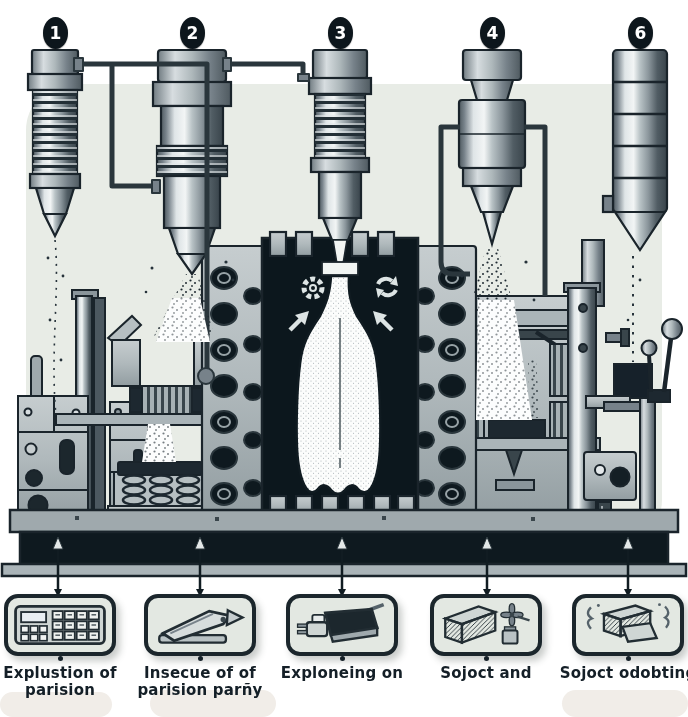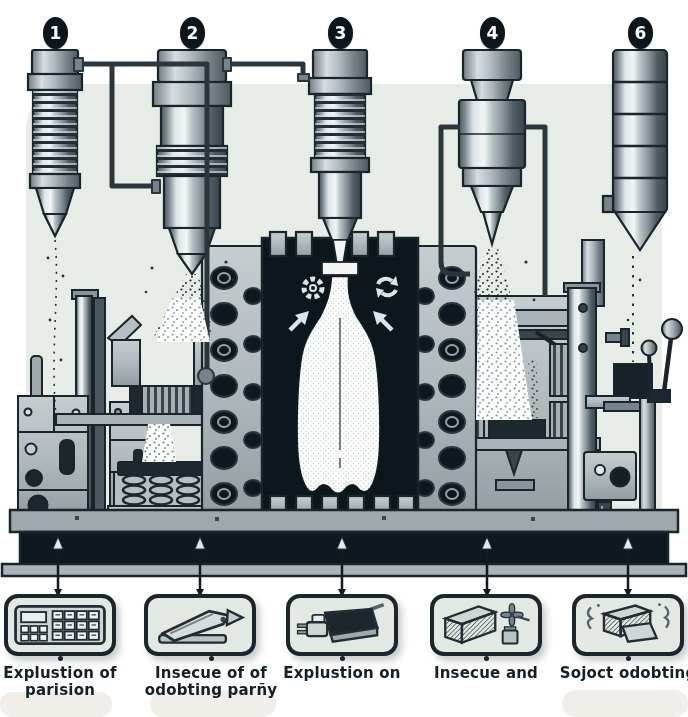--- a/index.html
+++ b/index.html
@@ -492,32 +492,32 @@
       <polygon points="44,21 76,12 76,28 44,39" fill="url(#hatch5)" stroke="#222d33" stroke-width="2.5"></polygon>
       <polygon points="46,29 76,25 83,41 52,45" fill="#cfd6d4" stroke="#222d33" stroke-width="2.5"></polygon>
     </svg>
   </div>
 
   <div class="caption" style="left:-15px;">
     <div class="dot"></div>
     <div>Explustion of</div>
     <div>parision</div>
   </div>
-  <div class="caption" style="left:136px;text-align:center;">
+  <div class="caption" style="left:125px;text-align:center;">
     <div class="dot"></div>
     <div>Insecue of of</div>
-    <div>odobting parñy</div>
+    <div>parision parñy</div>
   </div>
   <div class="caption" style="left:267px;">
     <div class="dot"></div>
-    <div>Explustion on</div>
+    <div>Exploneing on</div>
   </div>
   <div class="caption" style="left:411px;">
     <div class="dot"></div>
-    <div>Insecue and</div>
+    <div>Sojoct and</div>
   </div>
   <div class="caption" style="left:553px;">
     <div class="dot"></div>
     <div>Sojoct odobting</div>
     <div></div>
   </div>
 
 </div>
 
 </body></html>

